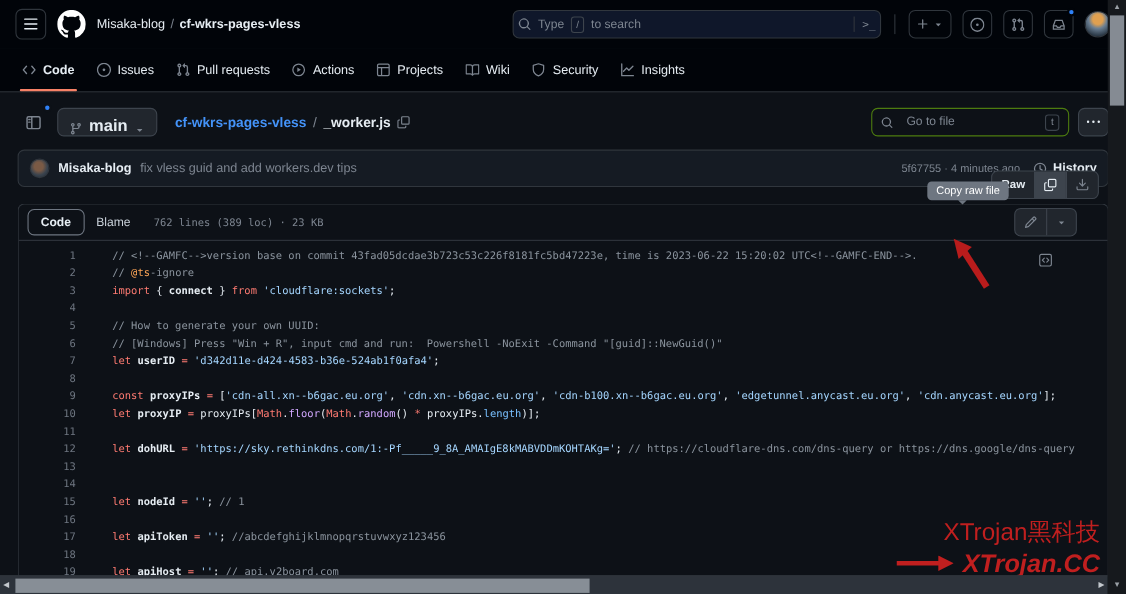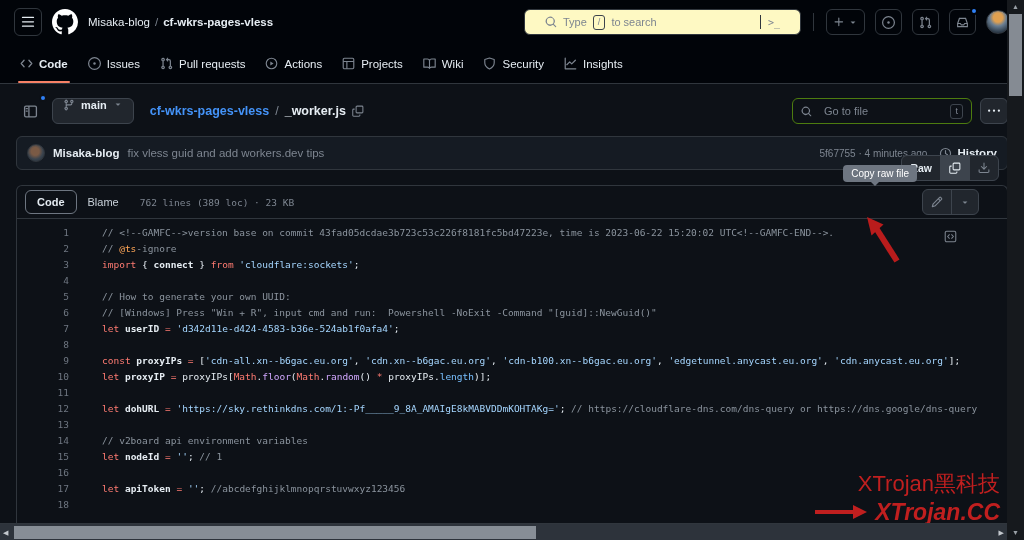--- a/index.html
+++ b/index.html
@@ -21,23 +21,23 @@
   .sq-btn {
     width:28px; height:28px; border:1px solid #30363d; border-radius:6px;
     display:flex; align-items:center; justify-content:center; color:#e6edf3;
     background:transparent; flex:none;
   }
   .gh-logo { color:#fff; flex:none; }
   .crumb { font-size:11.5px; white-space:nowrap; display:flex; gap:5px; align-items:center; }
   .crumb .repo { font-weight:700; }
   .gh-spacer { flex:1; }
   .searchbox {
-    width:277px; height:26px; border:1px solid #30363d; border-radius:6px;
-    display:flex; align-items:center; gap:6px; padding:0 20px;
-    color:#7d8590; font-size:11px; background:#fef9c3;
+    width:335px; height:26px; border:1px solid #30363d; border-radius:6px;
+    display:flex; align-items:center; gap:6px; padding:0 4px;
+    color:#7d8590; font-size:11px; background:#0f172a;
   }
   .kbd {
     border:1px solid #3d444d; border-radius:3px; font-size:9px; line-height:1;
     padding:2px 4px; color:#7d8590;
   }
   .cmdp { margin-left:auto; display:flex; align-items:center; gap:7px;
     font-family:"DejaVu Sans Mono","Liberation Mono",monospace; font-size:10px; }
   .cmdp .sep { width:1px; height:14px; background:#30363d; }
   .vdiv { width:1px; height:18px; background:#30363d; margin:0 2px; flex:none; }
   .hbtn {
@@ -71,22 +71,22 @@
     border-radius:3px; background:#f78166;
   }
 
   
   .content { padding:0 16px; }
   .file-row { margin-top:12px; height:30px; display:flex; align-items:center; gap:8px; }
   .ghost-ic { width:28px; height:28px; display:flex; align-items:center; justify-content:center;
     color:#7d8590; position:relative; border-radius:6px; flex:none; }
   .branch-btn {
     height:26px; background:#21262d; border:1px solid #3d444d; border-radius:6px;
-    display:flex; align-items:flex-start; gap:6px; padding:0 10px;
-    font-size:11px; font-weight:600; color:#e6edf3; flex:none;
+    display:flex; align-items:flex-end; gap:6px; padding:0 10px;
+    font-size:15px; font-weight:600; color:#e6edf3; flex:none;
   }
   .branch-btn .bicon, .branch-btn .caret { color:#7d8590; }
   .fpath { font-size:12.5px; display:flex; align-items:center; gap:6px; margin-left:8px; white-space:nowrap; }
   .fpath .rlink { color:#4493f8; font-weight:600; }
   .fpath .fname { font-weight:700; }
   .fpath .copy-path { color:#7d8590; }
   .row-spacer { flex:1; }
   .goto {
     width:180px; height:26px; border:1px solid #4d7c0f; border-radius:6px;
     display:flex; align-items:center; gap:12px; padding:0 8px; color:#7d8590; font-size:11px;
@@ -415,25 +415,26 @@
         <div class="code-row"><span class="ln">4</span><span class="lc"></span></div>
         <div class="code-row"><span class="ln">5</span><span class="lc"><span class="seg-c">// How to generate your own UUID:</span></span></div>
         <div class="code-row"><span class="ln">6</span><span class="lc"><span class="seg-c">// [Windows] Press "Win + R", input cmd and run:  Powershell -NoExit -Command "[guid]::NewGuid()"</span></span></div>
         <div class="code-row"><span class="ln">7</span><span class="lc"><span class="seg-k">let</span><span class="seg-p"> </span><span class="seg-v">userID</span><span class="seg-p"> </span><span class="seg-k">=</span><span class="seg-p"> </span><span class="seg-s">'d342d11e-d424-4583-b36e-524ab1f0afa4'</span><span class="seg-p">;</span></span></div>
         <div class="code-row"><span class="ln">8</span><span class="lc"></span></div>
         <div class="code-row"><span class="ln">9</span><span class="lc"><span class="seg-k">const</span><span class="seg-p"> </span><span class="seg-v">proxyIPs</span><span class="seg-p"> </span><span class="seg-k">=</span><span class="seg-p"> [</span><span class="seg-s">'cdn-all.xn--b6gac.eu.org'</span><span class="seg-p">, </span><span class="seg-s">'cdn.xn--b6gac.eu.org'</span><span class="seg-p">, </span><span class="seg-s">'cdn-b100.xn--b6gac.eu.org'</span><span class="seg-p">, </span><span class="seg-s">'edgetunnel.anycast.eu.org'</span><span class="seg-p">, </span><span class="seg-s">'cdn.anycast.eu.org'</span><span class="seg-p">];</span></span></div>
         <div class="code-row"><span class="ln">10</span><span class="lc"><span class="seg-k">let</span><span class="seg-p"> </span><span class="seg-v">proxyIP</span><span class="seg-p"> </span><span class="seg-k">=</span><span class="seg-p"> proxyIPs[</span><span class="seg-k">Math</span><span class="seg-p">.</span><span class="seg-f">floor</span><span class="seg-p">(</span><span class="seg-k">Math</span><span class="seg-p">.</span><span class="seg-f">random</span><span class="seg-p">() </span><span class="seg-k">*</span><span class="seg-p"> proxyIPs.</span><span class="seg-n">length</span><span class="seg-p">)];</span></span></div>
         <div class="code-row"><span class="ln">11</span><span class="lc"></span></div>
         <div class="code-row"><span class="ln">12</span><span class="lc"><span class="seg-k">let</span><span class="seg-p"> </span><span class="seg-v">dohURL</span><span class="seg-p"> </span><span class="seg-k">=</span><span class="seg-p"> </span><span class="seg-s">'https://sky.rethinkdns.com/1:-Pf_____9_8A_AMAIgE8kMABVDDmKOHTAKg='</span><span class="seg-p">; </span><span class="seg-c">// https://cloudflare-dns.com/dns-query or https://dns.google/dns-query</span></span></div>
         <div class="code-row"><span class="ln">13</span><span class="lc"></span></div>
-        <div class="code-row"><span class="ln">14</span><span class="lc"><span class="seg-c">// v2board api environment variables</span></span></div>
+        <div class="code-row"><span class="ln">14</span></div>
         <div class="code-row"><span class="ln">15</span><span class="lc"><span class="seg-k">let</span><span class="seg-p"> </span><span class="seg-v">nodeId</span><span class="seg-p"> </span><span class="seg-k">=</span><span class="seg-p"> </span><span class="seg-s">''</span><span class="seg-p">; </span><span class="seg-c">// 1</span></span></div>
         <div class="code-row"><span class="ln">16</span><span class="lc"></span></div>
         <div class="code-row"><span class="ln">17</span><span class="lc"><span class="seg-k">let</span><span class="seg-p"> </span><span class="seg-v">apiToken</span><span class="seg-p"> </span><span class="seg-k">=</span><span class="seg-p"> </span><span class="seg-s">''</span><span class="seg-p">; </span><span class="seg-c">//abcdefghijklmnopqrstuvwxyz123456</span></span></div>
         <div class="code-row"><span class="ln">18</span><span class="lc"></span></div>
+        <div class="code-row"><span class="ln">19</span><span class="lc"><span class="seg-k">let</span><span class="seg-p"> </span><span class="seg-v">apiHost</span><span class="seg-p"> </span><span class="seg-k">=</span><span class="seg-p"> </span><span class="seg-s">''</span><span class="seg-p">; </span><span class="seg-c">// api.v2board.com</span></span></div>
       </div>
   </div>
 </div>
 
 <div class="watermark">
   <div class="wm1">XTrojan黑科技</div>
   <div class="wm2">
     <svg width="52" height="14" viewBox="0 0 52 14">
         <line x1="0" y1="7" x2="40" y2="7" stroke="#c01f1f" stroke-width="4"></line>
         <polygon points="38,0 52,7 38,14" fill="#c01f1f"></polygon>

